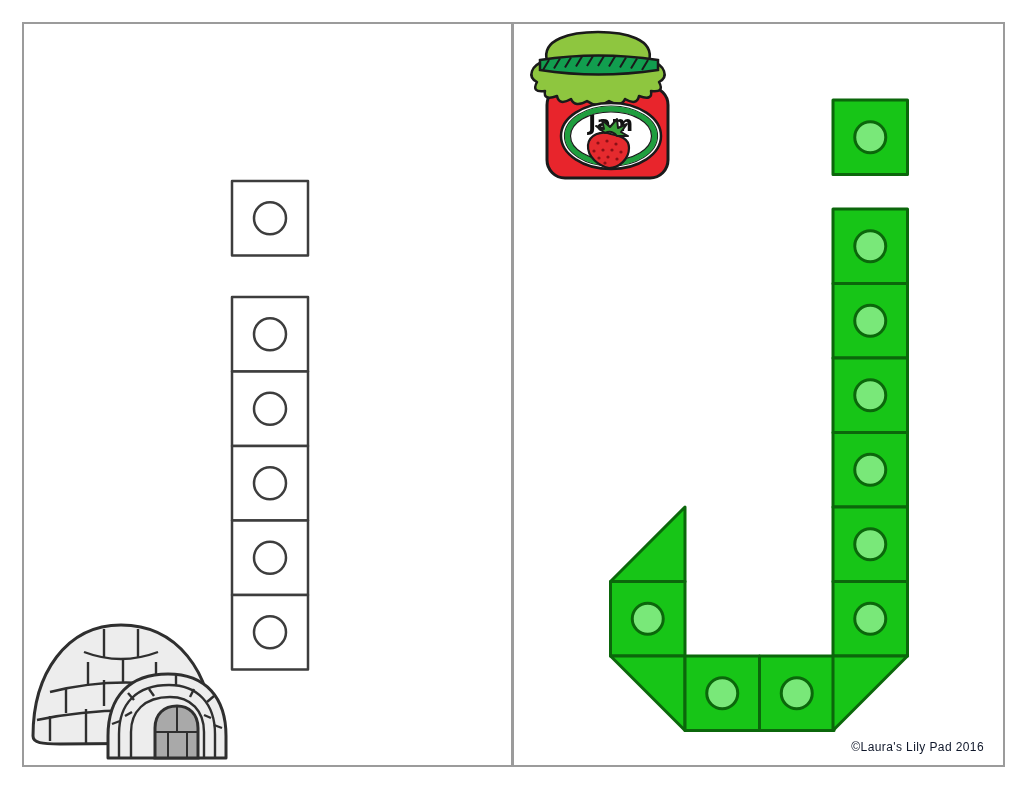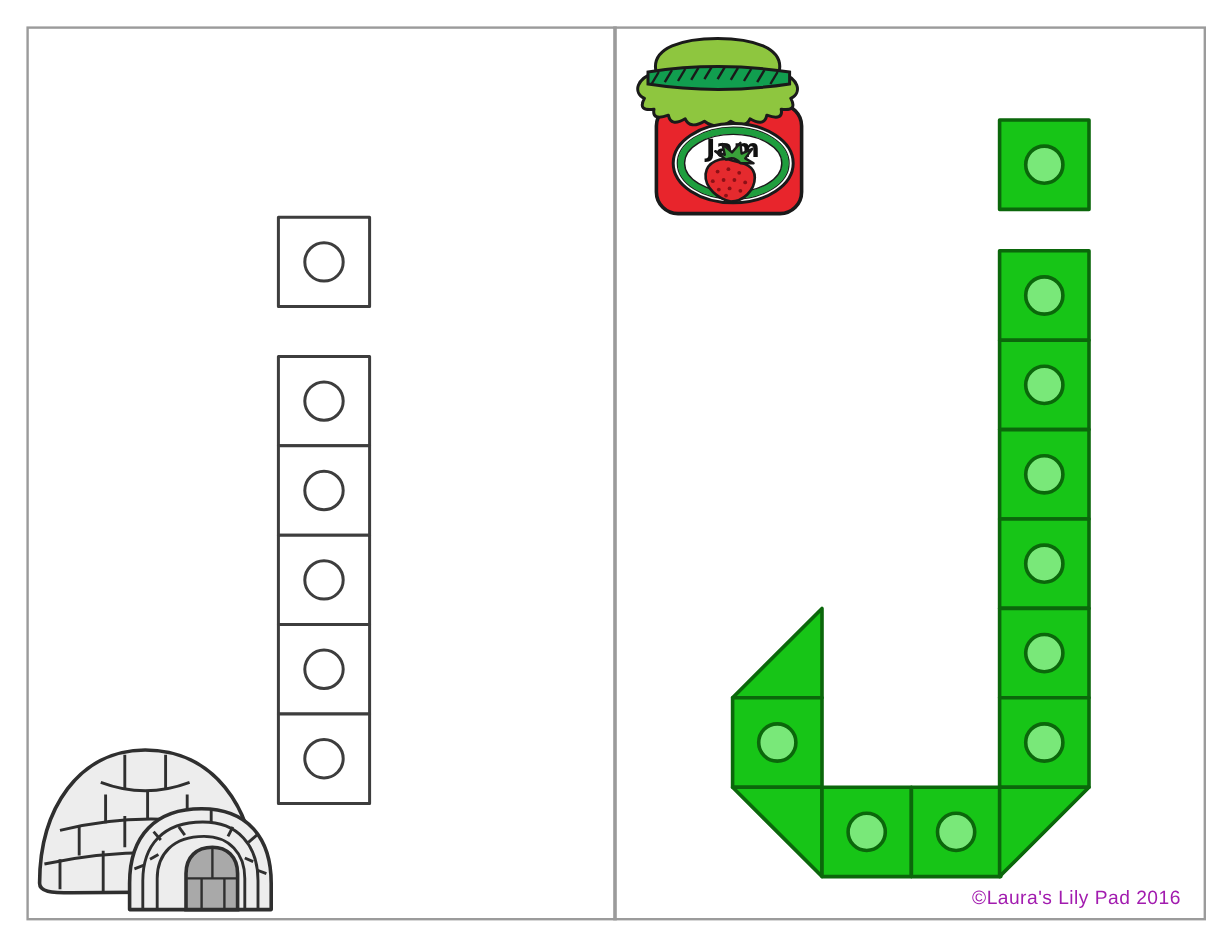--- a/index.html
+++ b/index.html
@@ -12,21 +12,21 @@
     border:2px solid #9b9b9b;box-sizing:border-box;background:#ffffff;
   }
   .divider{
     position:absolute;left:511px;top:22px;width:3px;height:745px;background:#9b9b9b;
   }
   .layer{position:absolute;left:0;top:0;}
   .igloo{position:absolute;left:28px;top:612px;}
   .jam{position:absolute;left:525px;top:27px;}
   .credit{
     position:absolute;right:40px;top:740px;
-    font-size:16px;color:#a21caf;letter-spacing:0.4px;
+    font-size:12px;color:#0f172a;letter-spacing:0.4px;
   }
   .jam-label-text{
     font-family:"DejaVu Sans",sans-serif;font-weight:bold;font-size:21px;
     letter-spacing:0.5px;fill:#101010;
   }
 </style>
 </head>
 <body>
 
 <div class="canvas">

